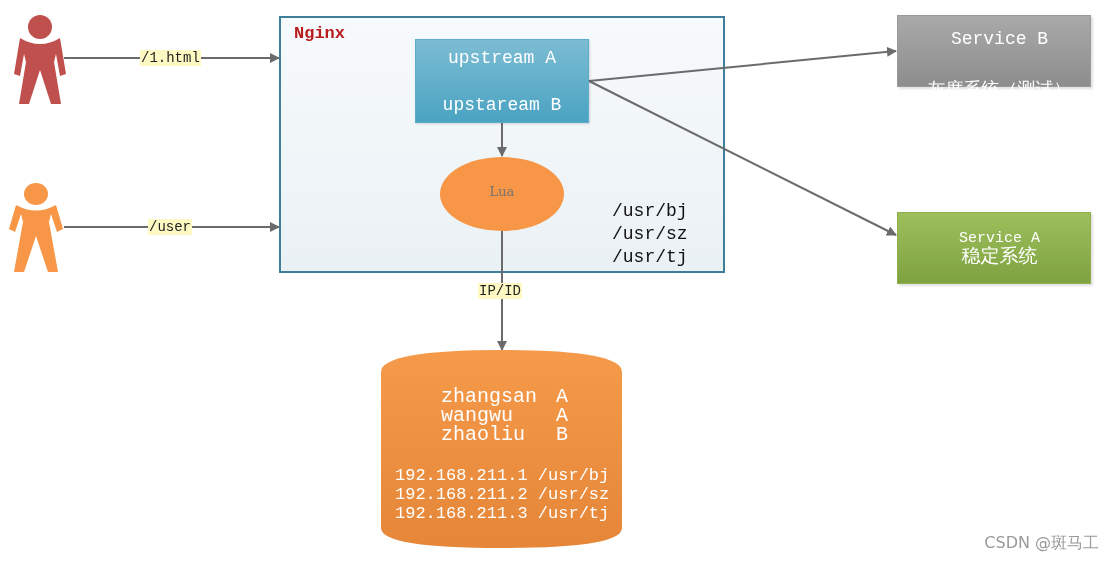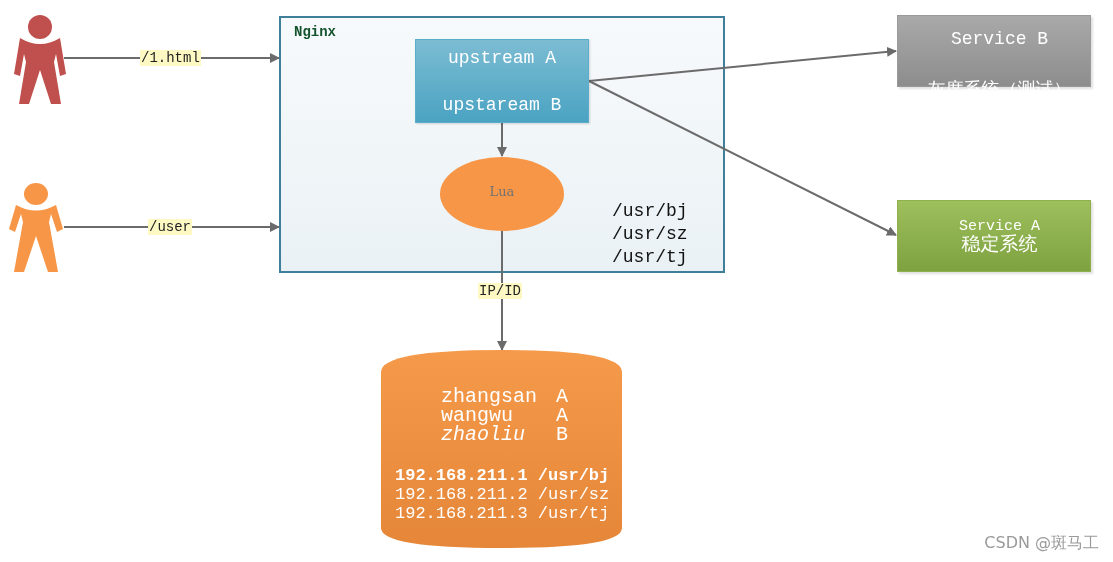--- a/index.html
+++ b/index.html
@@ -1,33 +1,33 @@
 <!DOCTYPE html>
 <html><head>
 <meta charset="utf-8">
 <style>
   html, body { margin: 0; padding: 0; background: #ffffff; }
   body { width: 1113px; height: 562px; position: relative; overflow: hidden;
          font-family: "DejaVu Serif", "Liberation Serif", serif; }
   svg { position: absolute; left: 0; top: 0; }
   .abs { position: absolute; }
-  .nginx-title { left: 294px; top: 24px; font-size: 14px; font-weight: bold; color: #14532d; font-family: "Liberation Mono", "DejaVu Sans Mono", monospace; }
+  .nginx-title { left: 294px; top: 24px; font-size: 17px; font-weight: bold; color: #b91c1c; font-family: "Liberation Mono", "DejaVu Sans Mono", monospace; }
   .edge-label { font-size: 14px; color: #222; background: #fef9c3; padding: 0 1px; line-height: 16px; font-family: "Liberation Mono", "DejaVu Sans Mono", monospace; }
   .upstream-box { left: 415px; top: 39px; width: 174px; height: 84px;
     background: linear-gradient(#7cbcd3, #4aa3c2); border: 1px solid #5aaecb;
     box-shadow: 1px 1px 2px rgba(0,0,0,0.15); box-sizing: border-box; }
   .upstream-line { position: absolute; left: 0; width: 100%; text-align: center; color: #fff; font-size: 18px;
     font-family: "Liberation Mono", "DejaVu Sans Mono", monospace; }
   .paths { left: 612px; top: 200px; font-size: 18px; line-height: 23px; color: #111;
     font-family: "Liberation Mono", "DejaVu Sans Mono", monospace; }
   .svc { width: 194px; height: 72px; box-sizing: border-box; color: #fff; text-align: center;
     box-shadow: 2px 2px 2px rgba(0,0,0,0.12);
     font-family: "Liberation Mono", "DejaVu Sans Mono", monospace; padding-left: 11px; }
   .svc-b { left: 897px; top: 15px; background: linear-gradient(#a9a9a9, #8d8d8d); border: 1px solid #9a9a9a; }
-  .svc-a { left: 897px; top: 200px; background: linear-gradient(#9dbf5c, #7fa241); border: 1px solid #8fb04d; }
+  .svc-a { left: 897px; top: 212px; background: linear-gradient(#9dbf5c, #7fa241); border: 1px solid #8fb04d; }
   .svc-b .l1 { font-size: 18px; margin-top: 13px; line-height: 20px; }
   .svc-b .l2 { font-size: 18px; line-height: 22px; font-family: "DejaVu Sans", sans-serif; margin-top: 29px; }
   .svc-a .l1 { font-size: 15px; margin-top: 17px; line-height: 17px; }
   .svc-a .l2 { font-size: 19px; line-height: 17px; font-family: "DejaVu Sans", sans-serif; }
   .db-text { color: #fff; font-size: 20px; line-height: 19px; white-space: pre;
     font-family: "Liberation Mono", "DejaVu Sans Mono", monospace; }
   .lua-label { left: 470px; top: 184px; width: 64px; text-align: center; color: #737373; font-size: 13px; font-family: "DejaVu Serif", serif; }
   .watermark { right: 14px; bottom: 8px; font-size: 16px; color: #9a9a9a; font-family: "DejaVu Sans", sans-serif; }
 </style>
 </head>
@@ -103,22 +103,22 @@
 </div>
 
 <div class="abs svc svc-a">
   <div class="l1">Service A</div>
   <div class="l2">稳定系统</div>
 </div>
 
 <div class="abs" style="left:441px; top:387px;">
   <div class="db-text"><span style="display:inline-block;width:115px;">zhangsan</span><span>A</span></div>
   <div class="db-text"><span style="display:inline-block;width:115px;">wangwu</span><span>A</span></div>
-  <div class="db-text"><span style="display:inline-block;width:115px;font-style:italic;">zhaoliu</span><span>B</span></div>
+  <div class="db-text"><span style="display:inline-block;width:115px;">zhaoliu</span><span>B</span></div>
 </div>
 
 <div class="abs" style="left:395px; top:466px;">
-  <div class="db-text" style="font-size:17px;font-weight:bold;"><span>192.168.211.1</span> <span>/usr/bj</span></div>
+  <div class="db-text" style="font-size:17px;"><span>192.168.211.1</span> <span>/usr/bj</span></div>
   <div class="db-text" style="font-size:17px;"><span>192.168.211.2</span> <span>/usr/sz</span></div>
   <div class="db-text" style="font-size:17px;"><span>192.168.211.3</span> <span>/usr/tj</span></div>
 </div>
 
 <div class="abs watermark">CSDN @斑马工</div>
 
 </body></html>

